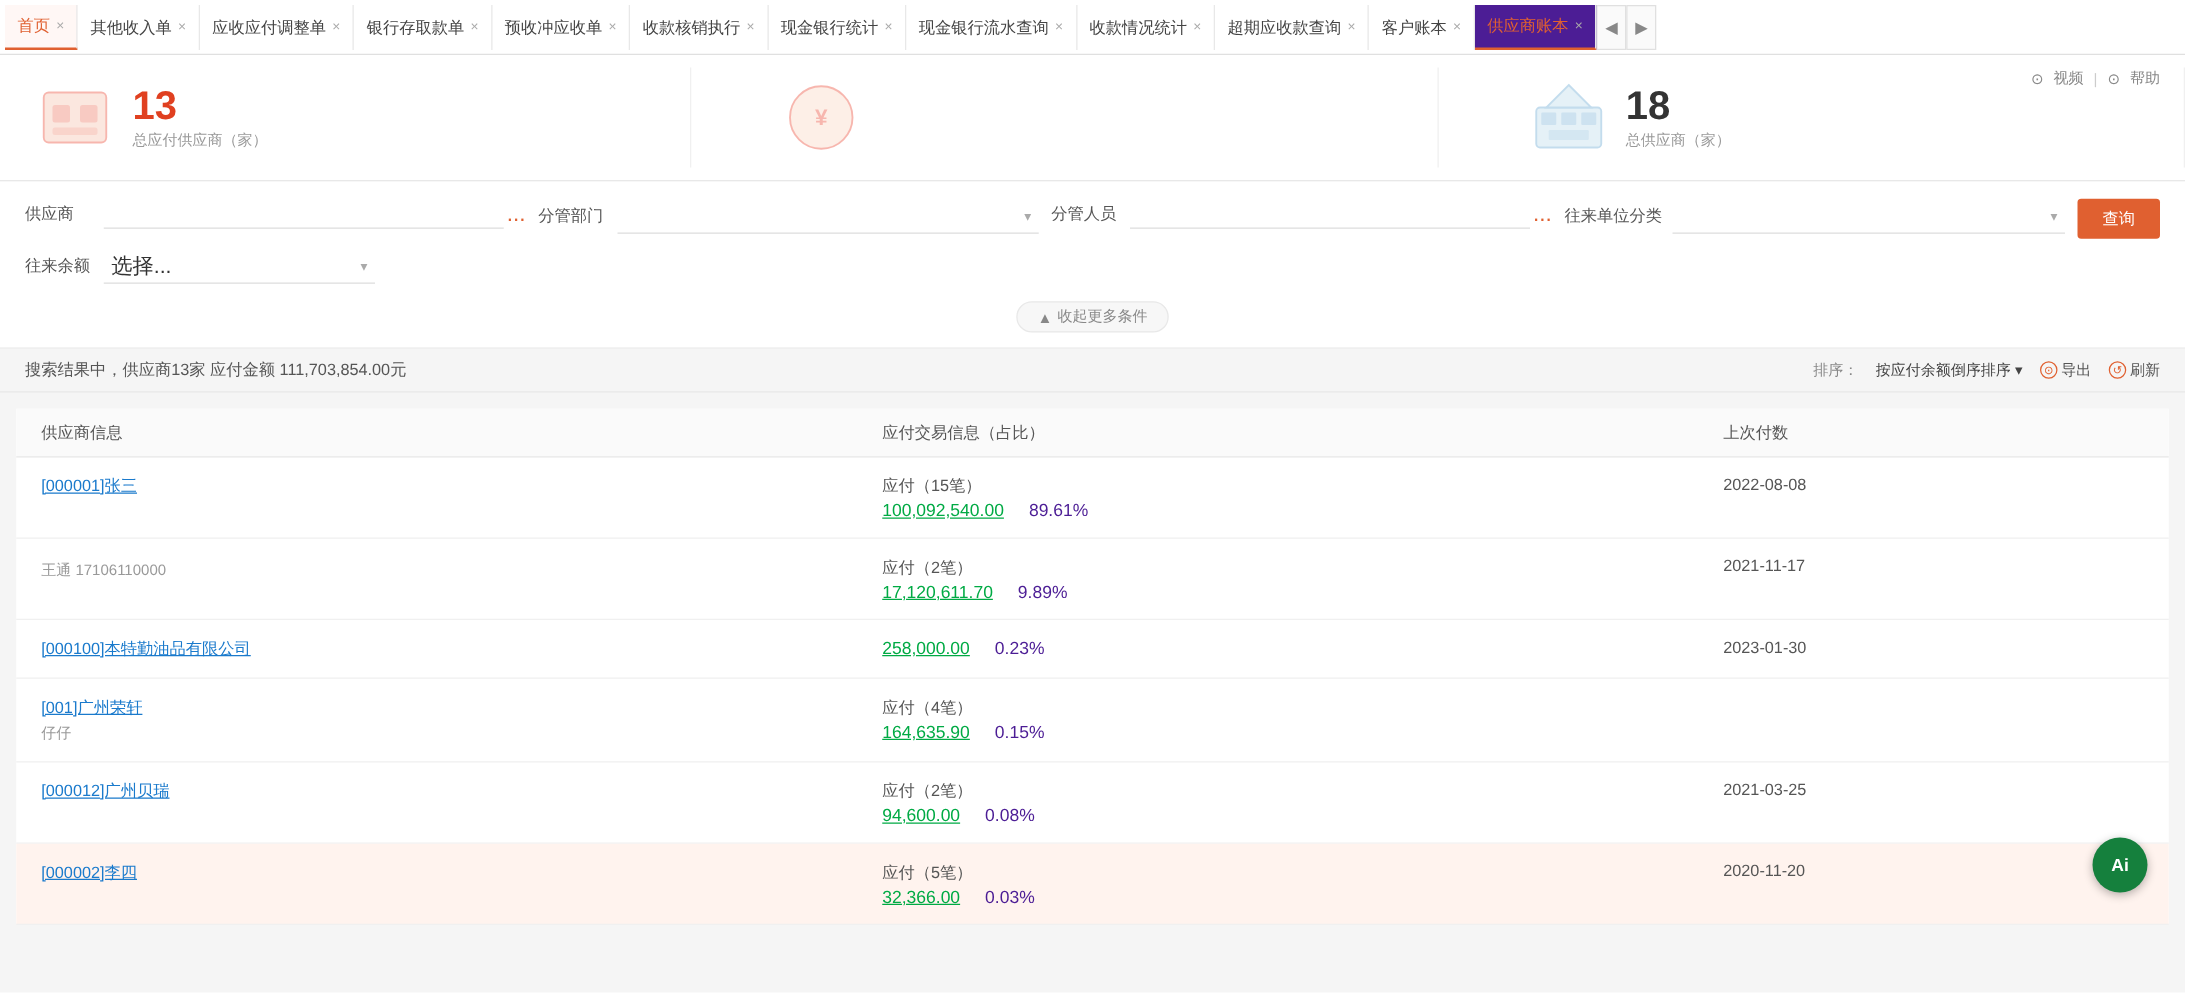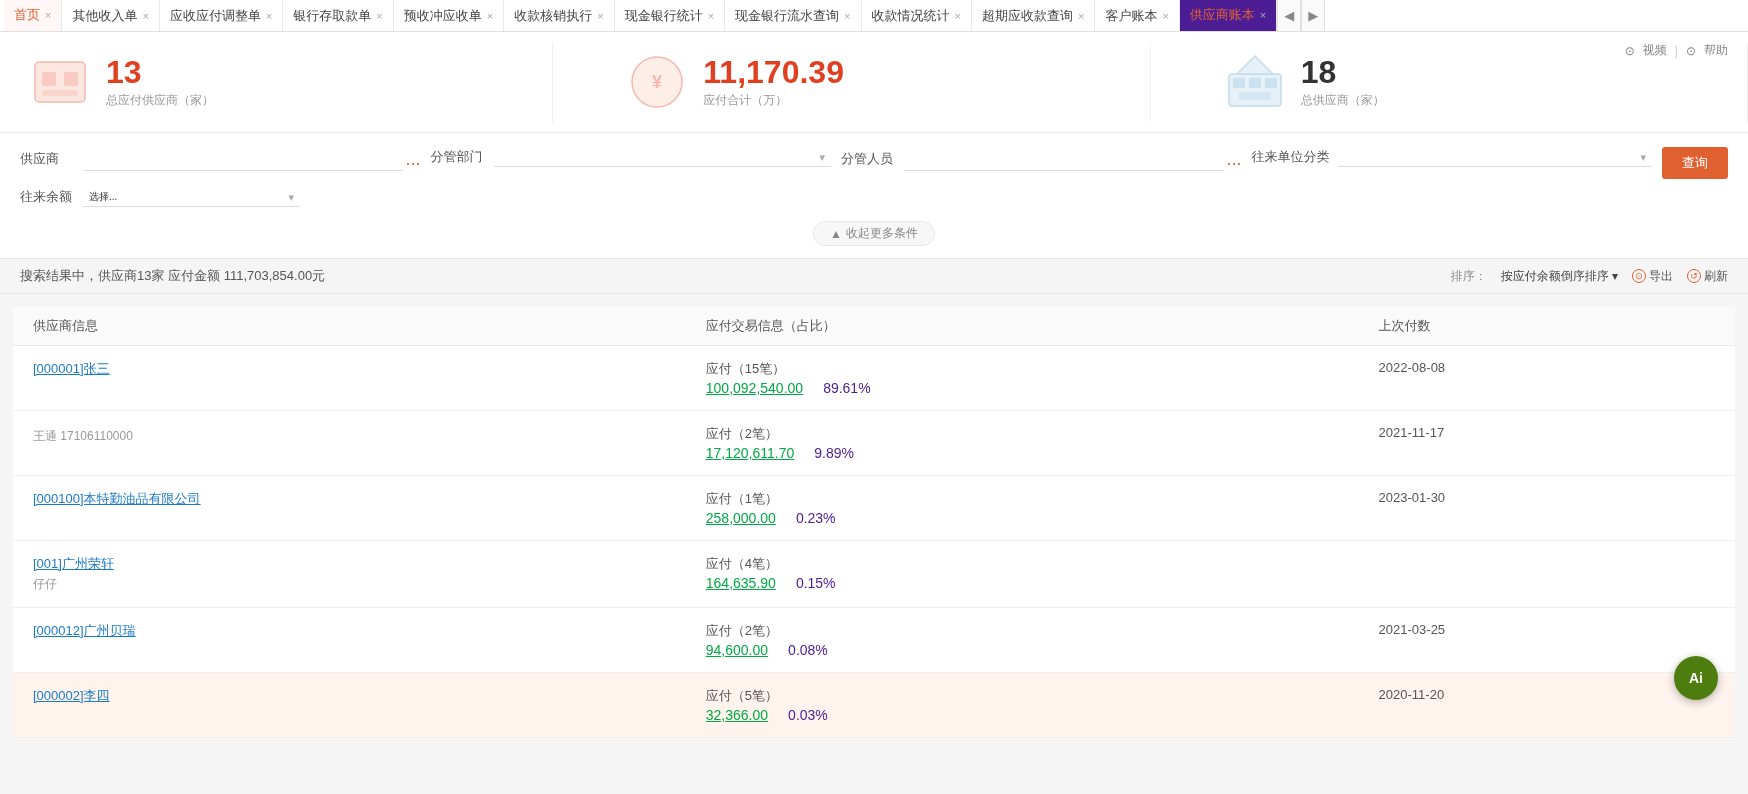--- a/index.html
+++ b/index.html
@@ -4,21 +4,21 @@
   <style>
     * { box-sizing: border-box; margin: 0; padding: 0; }
     body { font-family: 'Microsoft YaHei', Arial, sans-serif; font-size: 13px; background: #f5f5f5; color: #333; min-width: 1748px; }
 
     
     .top-nav {
       background: #fff;
       border-bottom: 1px solid #e0e0e0;
       display: flex;
       align-items: center;
-      height: 32px;
+      height: 44px;
       padding: 0 4px;
       overflow: hidden;
     }
     .nav-tab {
       display: inline-flex;
       align-items: center;
       padding: 0 10px;
       height: 36px;
       border-right: 1px solid #e8e8e8;
       cursor: pointer;
@@ -133,21 +133,21 @@
       padding: 4px 6px;
       color: #333;
       background: transparent;
     }
     .filter-input::placeholder { color: #bbb; }
     .filter-select {
       flex: 1;
       border: none;
       border-bottom: 1px solid #ddd;
       outline: none;
-      font-size: 10px;
+      font-size: 17px;
       padding: 4px 6px;
       color: #333;
       background: transparent;
       appearance: none;
       cursor: pointer;
     }
     .filter-select-wrap {
       flex: 1;
       position: relative;
       display: flex;
@@ -327,24 +327,20 @@
       <div class="summary-value">13</div>
       <div class="summary-label">总应付供应商（家）</div>
     </div>
   </div>
 
   <div class="summary-card">
     <svg class="summary-icon" viewBox="0 0 60 60" fill="none">
       <circle cx="30" cy="30" r="25" fill="#fde0d0" stroke="#f07060" stroke-width="1.5"></circle>
       <text x="30" y="36" text-anchor="middle" font-size="18" fill="#f07060" font-weight="bold">¥</text>
     </svg>
-    <div>
-      <div class="summary-value">11,170.39</div>
-      <div class="summary-label">应付合计（万）</div>
-    </div>
   </div>
 
   <div class="summary-card">
     <svg class="summary-icon" viewBox="0 0 60 60" fill="none">
       <rect x="4" y="22" width="52" height="32" rx="3" fill="#cce4f0" stroke="#88bbdd" stroke-width="1.5"></rect>
       <rect x="8" y="26" width="12" height="10" rx="1" fill="#88bbdd" opacity="0.7"></rect>
       <rect x="24" y="26" width="12" height="10" rx="1" fill="#88bbdd" opacity="0.7"></rect>
       <rect x="40" y="26" width="12" height="10" rx="1" fill="#88bbdd" opacity="0.7"></rect>
       <rect x="14" y="40" width="32" height="8" rx="1" fill="#88bbdd" opacity="0.5"></rect>
       <polygon points="30,4 48,22 12,22" fill="#cce4f0" stroke="#88bbdd" stroke-width="1.5"></polygon>
@@ -463,21 +459,20 @@
       </div>
     </div>
     <div class="last-pay">2021-11-17</div>
   </div>
 
   <div class="table-row">
     <div>
       <div class="supplier-link">[000100]本特勤油品有限公司</div>
     </div>
     <div class="transaction-info">
-      <div class="transaction-label">应付（1笔）</div>
       <div class="transaction-row">
         <span class="transaction-amount">258,000.00</span>
         <span class="transaction-percent">0.23%</span>
       </div>
     </div>
     <div class="last-pay">2023-01-30</div>
   </div>
 
   <div class="table-row">
     <div>
@@ -516,15 +511,15 @@
       <div class="transaction-label">应付（5笔）</div>
       <div class="transaction-row">
         <span class="transaction-amount">32,366.00</span>
         <span class="transaction-percent">0.03%</span>
       </div>
     </div>
     <div class="last-pay">2020-11-20</div>
   </div>
 </div>
 
-<div style="position:fixed; bottom:94px; right:30px; background:#4d7c0f; color:#fff; width:44px; height:44px; border-radius:50%; display:flex; align-items:center; justify-content:center; font-size:14px; font-weight:bold; cursor:pointer; box-shadow:0 2px 8px rgba(0,0,0,0.3);">
+<div style="position:fixed; bottom:80px; right:30px; background:#15803d; color:#fff; width:44px; height:44px; border-radius:50%; display:flex; align-items:center; justify-content:center; font-size:14px; font-weight:bold; cursor:pointer; box-shadow:0 2px 8px rgba(0,0,0,0.3);">
   <span>Ai</span>
 </div>
 
 </body></html>

